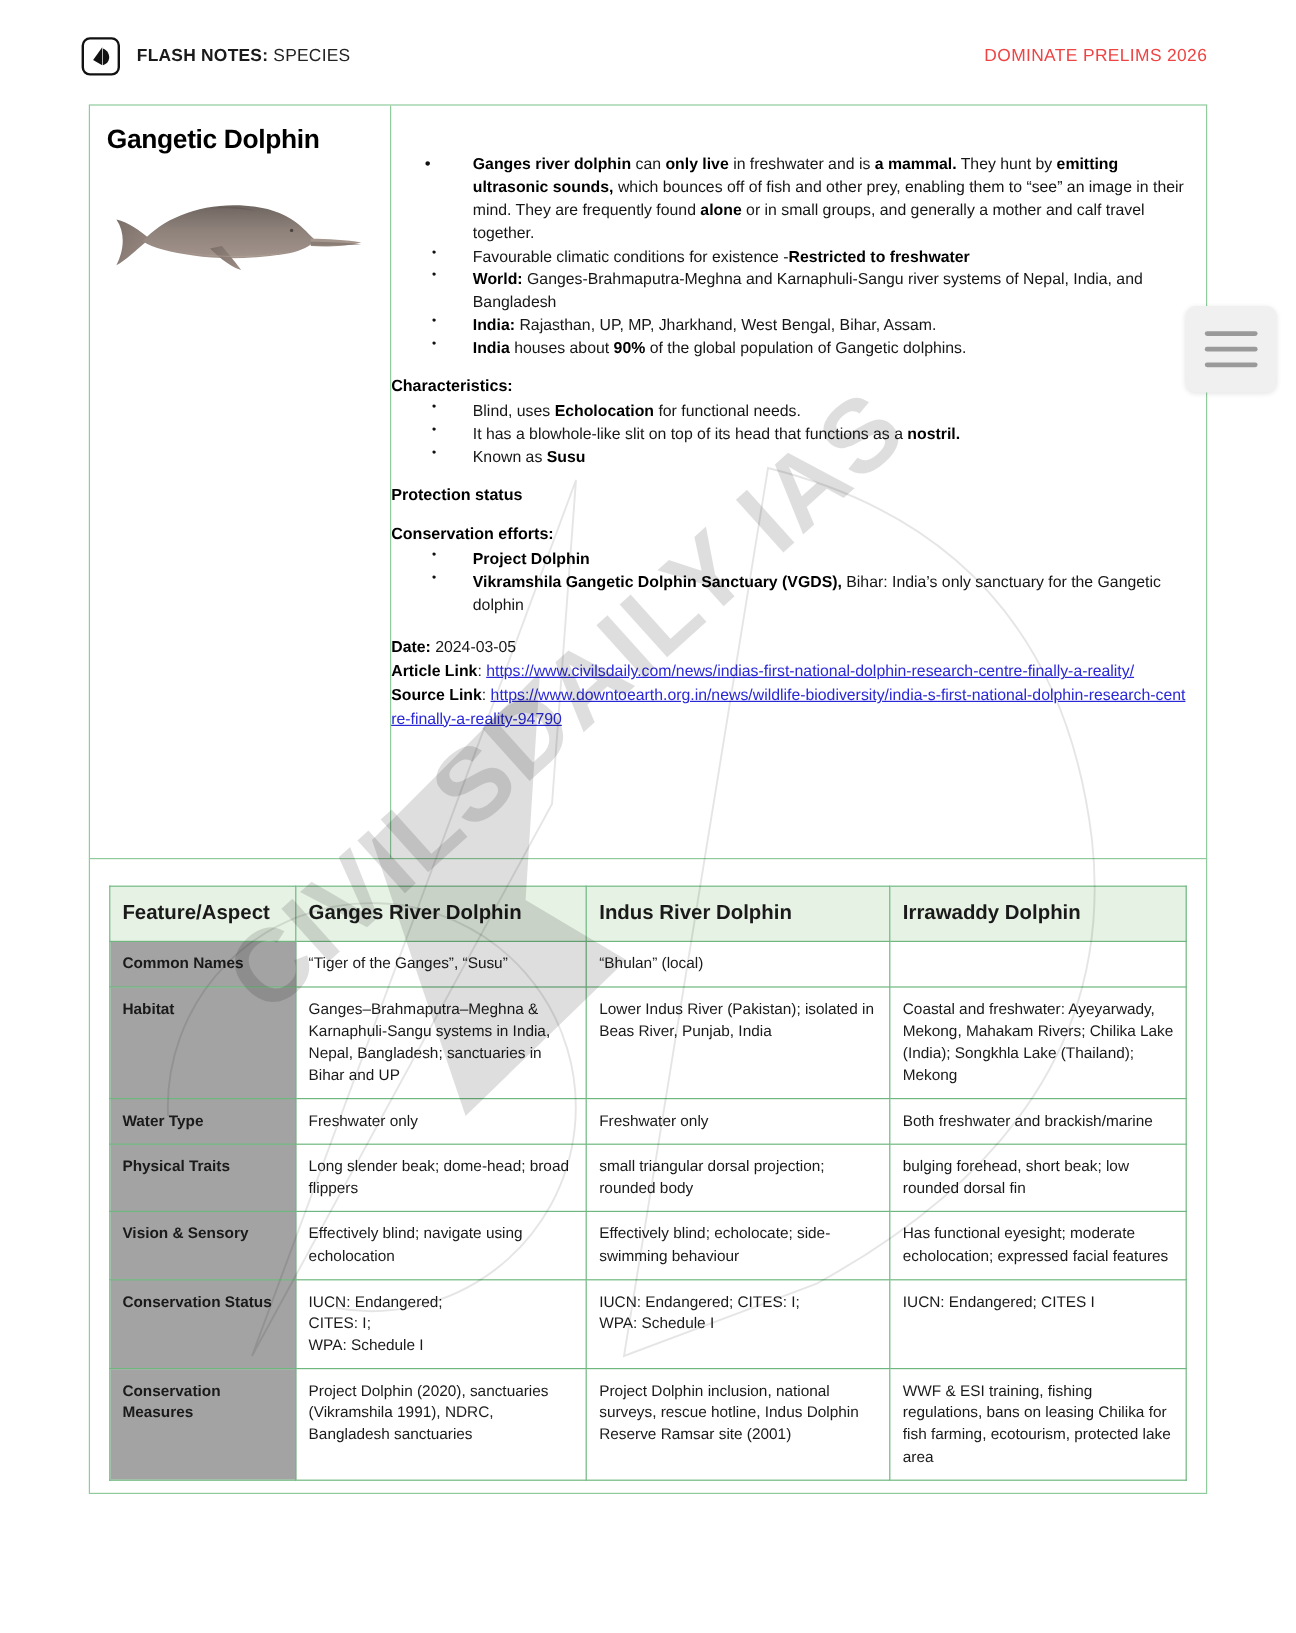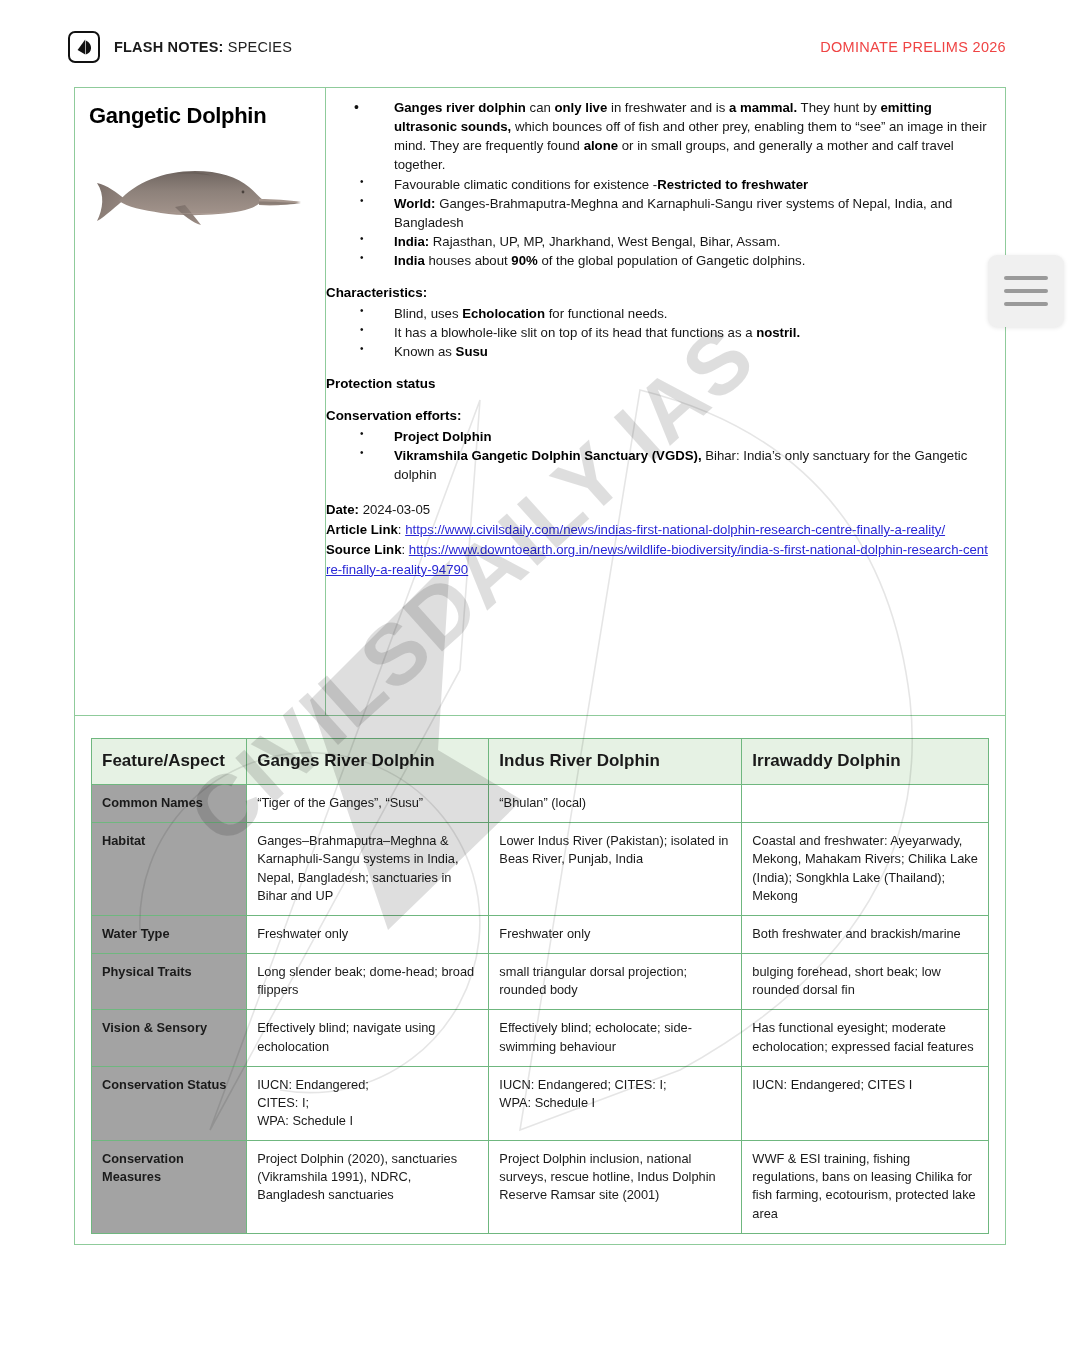--- a/index.html
+++ b/index.html
@@ -156,21 +156,21 @@
     margin: 0 0 0.5px 0;
   }
   ul.blist > li::before {
     content: "\2022";
     position: absolute;
     left: 30px;
     top: -1px;
     font-size: 13px;
     color: #111;
   }
-  ul.blist.lead > li { padding-left: 68px; }
+  ul.blist.lead > li { padding-left: 68px; margin-top: 29px; }
   ul.blist.lead > li::before { left: 28px; font-size: 14px; }
 
   ul.blist.sub > li { padding-left: 68px; margin-bottom: 0px; }
   ul.blist.sub > li::before { left: 34px; font-size: 10px; top: 0px; }
 
   .sec-head {
     font-weight: 700;
     font-size: 13.4px;
     margin: 13px 0 2px 0;
     padding-left: 0px;

